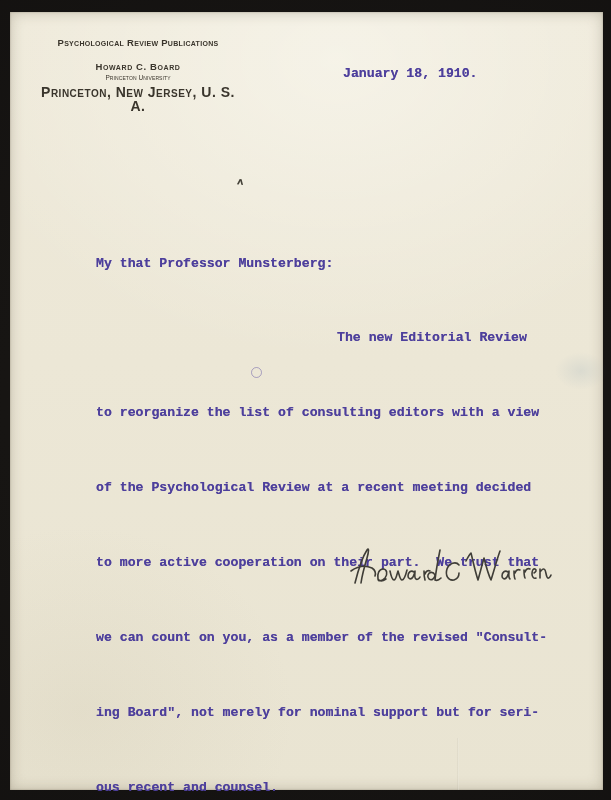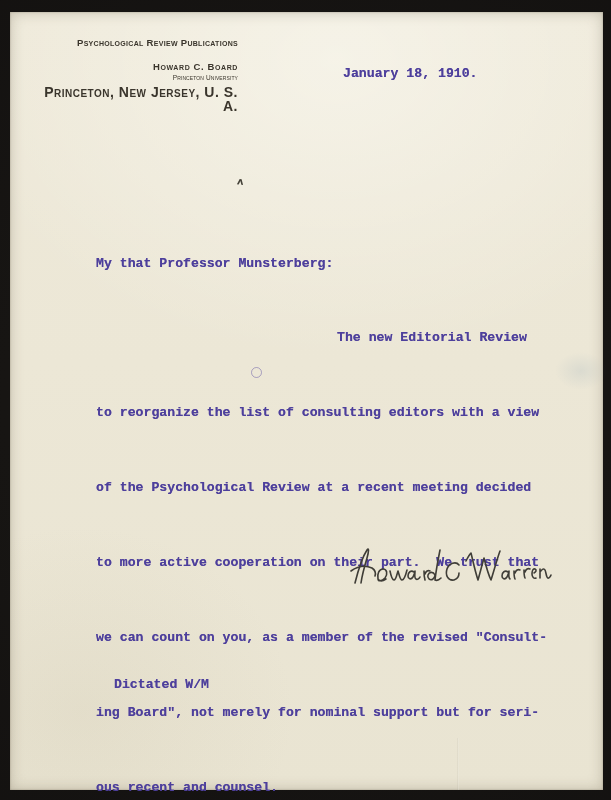--- a/index.html
+++ b/index.html
@@ -25,21 +25,21 @@
     background:radial-gradient(closest-side, rgba(100,135,165,0.13), rgba(100,135,165,0));
   }
   .paper-crease{
     position:absolute;left:447px;top:726px;width:2px;height:52px;
     background:linear-gradient(90deg, rgba(60,50,30,0.08), rgba(255,255,250,0.25));
   }
 
   
   .letterhead{
     position:absolute;left:28px;top:24px;width:200px;height:64px;
-    color:#3a352c;font-variant:small-caps;text-align:right;
+    color:#3a352c;font-variant:small-caps;text-align:center;
   }
   .letterhead div{position:absolute;left:0;width:100%;line-height:1;}
   .lh1{top:2px;font-size:9.5px;letter-spacing:0.3px;font-weight:600;}
   .lh2{top:26px;font-size:9.5px;letter-spacing:0.6px;font-weight:600;}
   .lh3{top:39px;font-size:6.5px;letter-spacing:0.1px;font-weight:400;}
   .lh4{top:49px;font-size:14px;letter-spacing:0.5px;font-weight:600;}
 
   
   .typed{
     position:absolute;
@@ -121,15 +121,14 @@
         <path d="M118,19 C120,15 122,12 123,11 C125,19 127,29 130,38 C132,31 134,23 136,16 C138,24 140,32 143,38 C146,29 149,17 152,9"></path>
         <path d="M160,30 C157,28 154,30 154,34 C154,37 157,38 159,35 C160,33 161,31 161,29 C161,32 160,36 162,37"></path>
         <path d="M166,29 C166,32 166,35 167,37 M167,31 C168,28 170,27 172,28"></path>
         <path d="M176,28 C176,31 176,34 177,36 M177,30 C178,27 180,26 182,27"></path>
         <path d="M186,31 C188,30 189,28 187,27 C185,26 184,29 184,32 C184,35 186,37 188,36"></path>
         <path d="M192,27 C192,30 192,33 192,36 M192,30 C194,27 196,26 197,28 C198,30 198,33 199,35 C200,37 202,36 203,33"></path>
       </g>
     </svg>
   </div>
 
-  <div class="typed notation">Dictated W/M</div>
 
 </div>
 
 </body></html>

